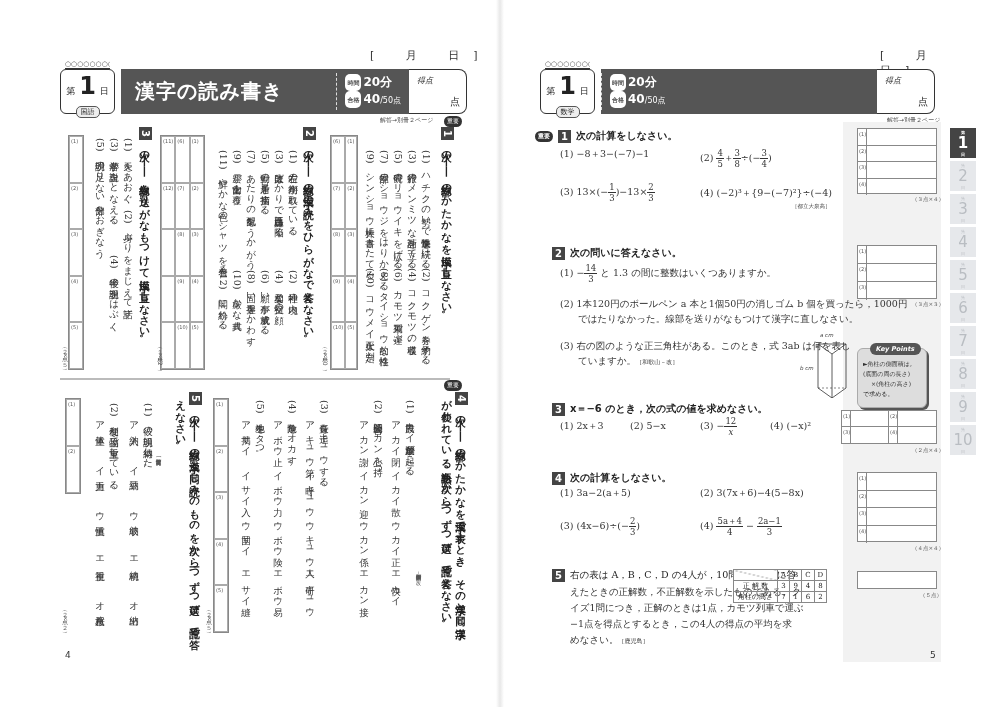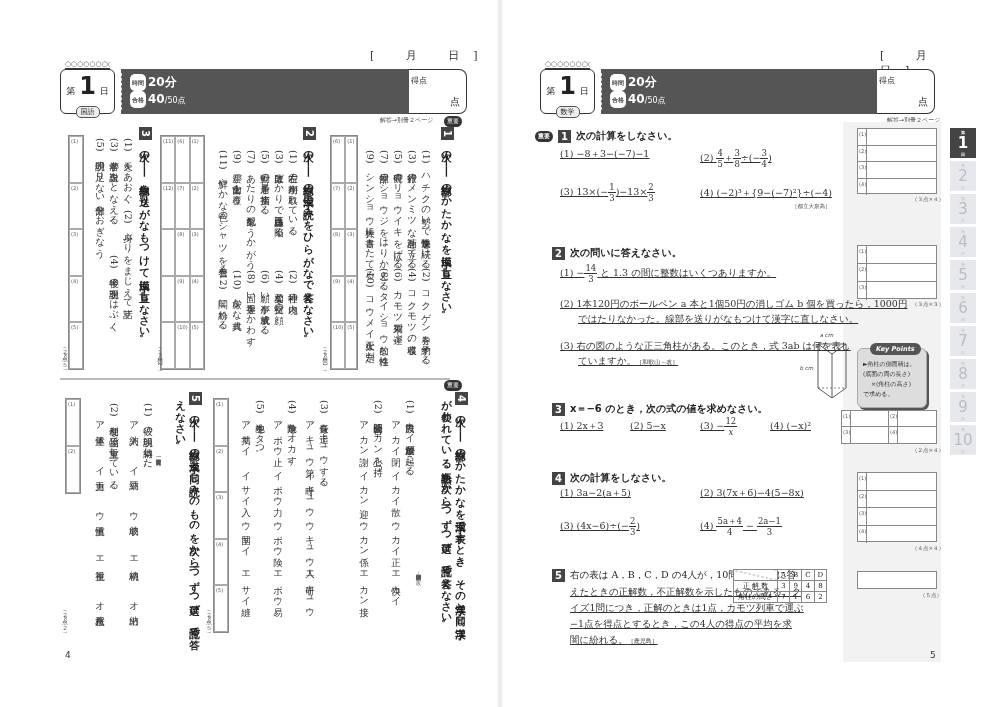--- a/index.html
+++ b/index.html
@@ -16,36 +16,36 @@
   .cal .day { display: flex; align-items: baseline; justify-content: center; margin-top: 3px; }
   .cal .dai, .cal .nichi { font-size: 9px; }
   .cal .num { font-size: 24px; font-weight: bold; line-height: 26px; margin: 0 4px; }
   .cal .subj { font-size: 7px; border: 1px solid #555; border-radius: 5px; display: inline-block; padding: 0 4px; background: #eee; }
   .title-bar { background: #555; color: #fff; height: 45px; margin-left: 6px; display: flex; align-items: center; position: relative; }
   .title-bar .title { font-family: "DejaVu Sans", sans-serif; font-size: 20px; font-weight: bold; padding-left: 14px; flex: 1; letter-spacing: 1px; }
   .title-bar .meta { border-left: 1px dashed #ddd; height: 37px; padding: 0 8px; font-family: "DejaVu Sans", sans-serif; font-size: 12px; font-weight: bold; display: flex; flex-direction: column; justify-content: center; line-height: 17px; }
   .pill { display: inline-block; background: #fff; color: #555; font-size: 6px; border-radius: 5px; padding: 0 2px; vertical-align: middle; margin-right: 2px; }
   .meta small { font-size: 8px; font-weight: normal; }
   .score-box { background: #fff; border: 1.5px solid #333; border-left: none; border-radius: 0 8px 8px 0; width: 58px; height: 45px; position: relative; font-family: "DejaVu Sans", sans-serif; }
-  .score-box .lbl { position: absolute; top: 5px; left: 2px; font-size: 8px; }
+  .score-box .lbl { position: absolute; top: 5px; left: 8px; font-size: 8px; font-style: italic; }
   .score-box .unit { position: absolute; bottom: 4px; right: 6px; font-size: 10px; }
   .answer-ref { position: absolute; top: 116px; font-family: "DejaVu Sans", sans-serif; font-size: 6px; color: #444; }
 
   
   .vcol { position: absolute; writing-mode: vertical-rl; font-size: 9.5px; line-height: 12px; color: #333; white-space: nowrap; }
   .vhead { position: absolute; writing-mode: vertical-rl; font-family: "DejaVu Sans", sans-serif; font-size: 10.5px; font-weight: bold; color: #222; white-space: nowrap; }
   .qnum { display: inline-block; background: #444; color: #fff; font-family: "DejaVu Sans", sans-serif; font-weight: bold; font-size: 10px; width: 13px; height: 13px; text-align: center; line-height: 13px; }
   .badge-jyu { display: inline-block; background: #333; color: #fff; font-size: 6px; border-radius: 6px; padding: 1px 3px; font-family: "DejaVu Sans", sans-serif; }
   .vgrid { position: absolute; border: 1px solid #888; display: grid; }
   .vgrid div { border: 0.5px solid #aaa; font-size: 5px; color: #555; padding: 1px; font-family: "DejaVu Sans", sans-serif; }
   .pts-v { position: absolute; writing-mode: vertical-rl; font-size: 6px; color: #555; font-family: "DejaVu Sans", sans-serif; }
   .hr-divider { position: absolute; left: 60px; width: 390px; top: 378px; height: 2px; background: #bbb; }
 
   
-  .rq { position: absolute; font-size: 9.5px; color: #333; white-space: nowrap; text-decoration: underline; }
+  .rq { position: absolute; font-size: 9.5px; color: #333; white-space: nowrap; }
   .rhead { position: absolute; font-family: "DejaVu Sans", sans-serif; font-size: 10px; font-weight: bold; display: flex; align-items: center; gap: 5px; }
   .ans-col { position: absolute; left: 843px; top: 122px; width: 98px; height: 540px; background: #f2f2f2; }
   .ans-box { position: absolute; border: 1px solid #888; background: #fff; font-family: "DejaVu Sans", sans-serif; }
   .ans-box .row { border-bottom: 1px solid #888; display: flex; font-size: 5px; color: #555; }
   .ans-box .row:last-child { border-bottom: none; }
   .ans-box .row .n { width: 9px; border-right: 1px solid #888; padding: 2px 1px; }
   .pts { position: absolute; font-size: 5.5px; color: #555; font-family: "DejaVu Sans", sans-serif; }
   .src { position: absolute; font-size: 5.5px; color: #444; font-family: "DejaVu Sans", sans-serif; }
   .frac { display: inline-flex; flex-direction: column; text-align: center; vertical-align: middle; font-size: 8.5px; line-height: 10px; }
   .frac .top { border-bottom: 1px solid #333; padding: 0 1px; }
@@ -70,20 +70,21 @@
     <div class="cal">
       <div class="rings">○○○○○○○○</div>
       <div class="day">
         <span class="dai">第</span>
         <span class="num">1</span>
         <span class="nichi">日</span>
       </div>
       <span class="subj">国語</span>
     </div>
     <div class="title-bar" style="width:288px;">
+      <span class="title">漢字の読み書き</span>
       <div class="meta">
         <div><span class="pill">時間</span><span>20分</span></div>
         <div><span class="pill">合格</span><span>40</span><small>/50点</small></div>
       </div>
     </div>
     <div class="score-box">
       <span class="lbl">得点</span>
       <span class="unit">点</span>
     </div>
   </div>
@@ -414,21 +415,21 @@
 </div>
 <div class="pts" style="left:912px; top:545px;">（４点×４）</div>
 
 <div class="rhead" style="left:552px; top:569px;">
   <span class="qnum">5</span>
   <span style="font-weight:normal; font-family:'DejaVu Serif',serif; font-size:9.5px;">右の表は A，B，C，D の4人が，10問のクイズに答</span>
 </div>
 <div class="rq" style="left:570px; top:586px;">えたときの正解数，不正解数を示したものである。ク</div>
 <div class="rq" style="left:570px; top:602px;">イズ1問につき，正解のときは1点，カモツ列車で運ぶ</div>
 <div class="rq" style="left:570px; top:618px;">−1点を得点とするとき，この4人の得点の平均を求</div>
-<div class="rq" style="left:570px; top:634px;"><span>闇に紛れる。</span><span style="font-size:6px;">［鹿児島］</span></div>
+<div class="rq" style="left:570px; top:634px;"><span>めなさい。</span><span style="font-size:6px;">［鹿児島］</span></div>
 
 <table class="score-table">
   <tbody>
       <tr>
     <th style="width:44px; background:linear-gradient(to top right, #fff 48%, #888 50%, #fff 52%);"></th>
     <th>A</th>
     <th>B</th>
     <th>C</th>
     <th>D</th>
   </tr>

